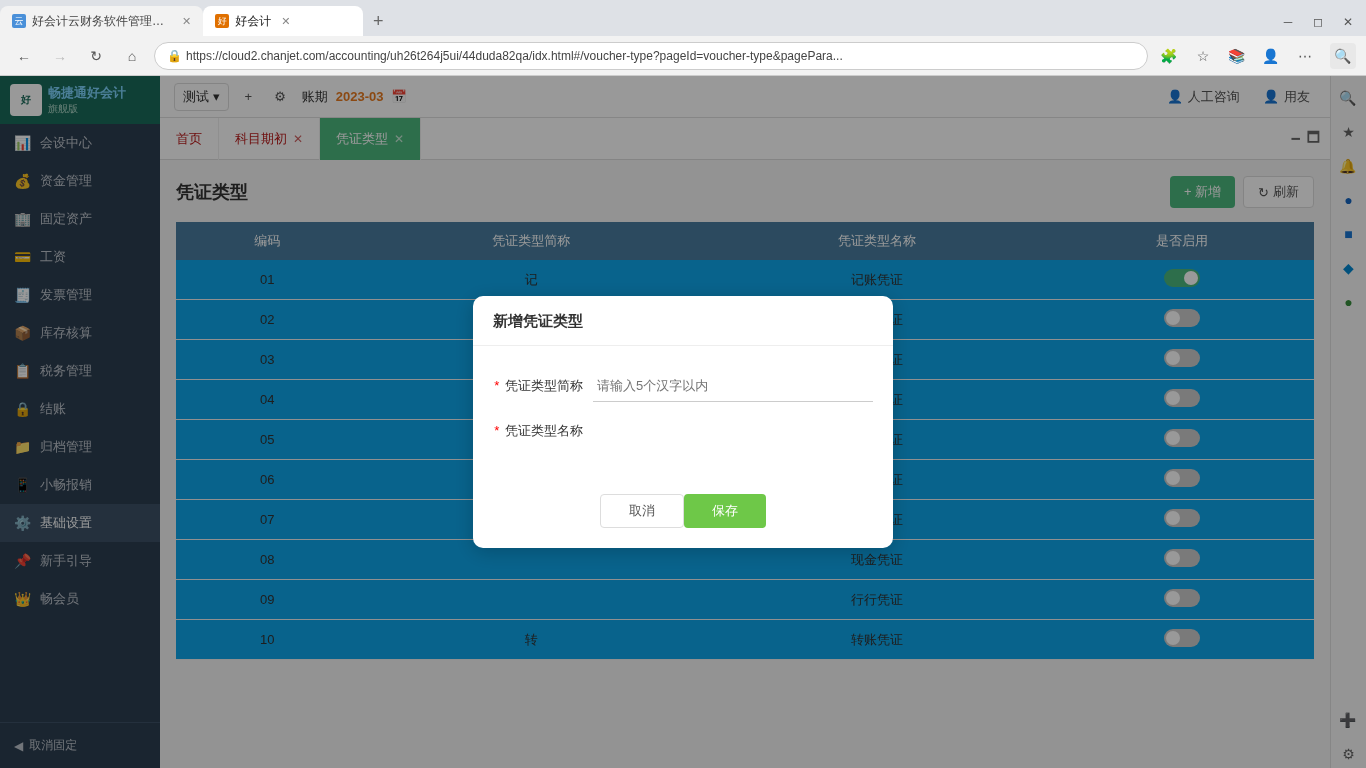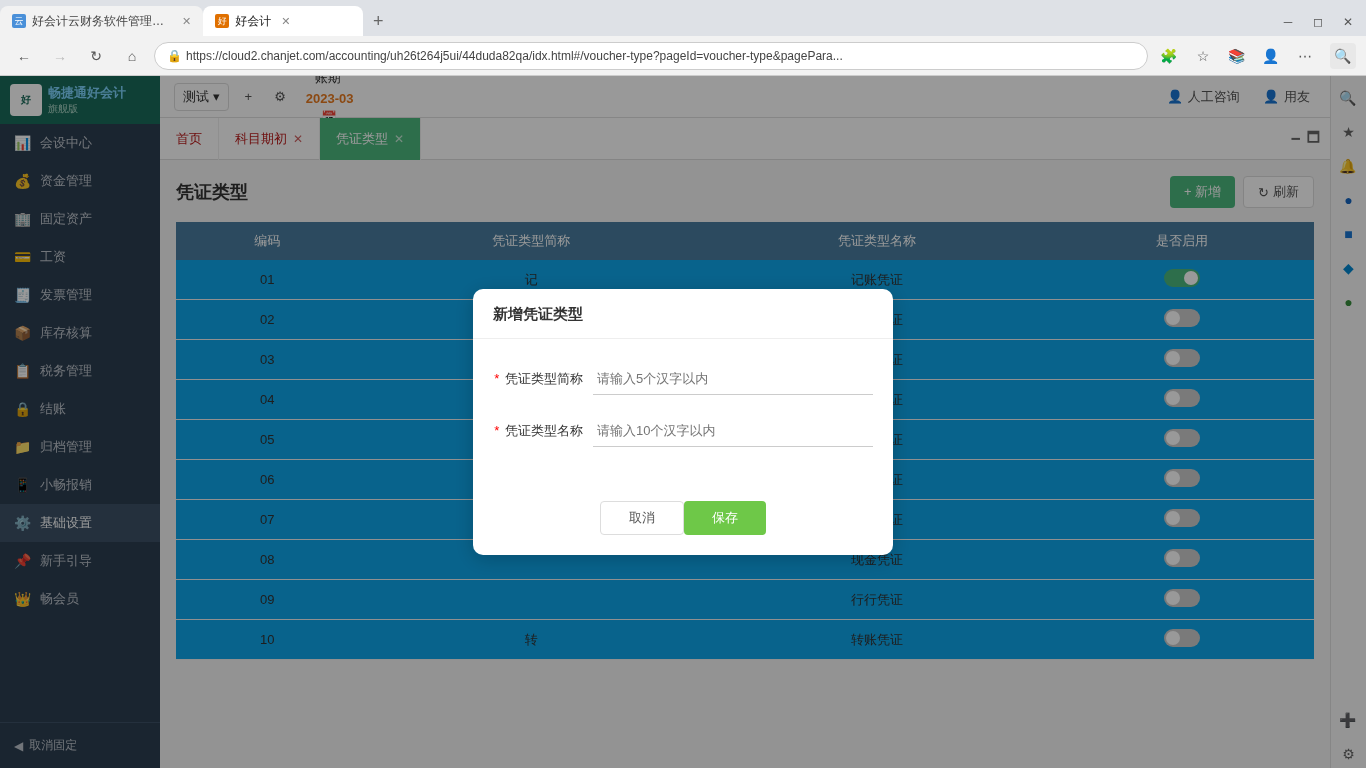--- a/index.html
+++ b/index.html
@@ -33,21 +33,21 @@
     .sidebar-item.active { background: #3d5166; color: #fff; }
     .sidebar-item-icon { width: 18px; height: 18px; display: flex; align-items: center; justify-content: center; font-size: 14px; }
     .sidebar-bottom { padding: 10px 14px; border-top: 1px solid #3d5166; }
     .sidebar-bottom-item { display: flex; align-items: center; gap: 6px; color: #bdc3cb; font-size: 12px; cursor: pointer; padding: 4px 0; }
 
     
     .app-header { background: #fff; border-bottom: 1px solid #e0e0e0; height: 42px; display: flex; align-items: center; padding: 0 14px; gap: 10px; }
     .workspace-select { display: flex; align-items: center; gap: 4px; border: 1px solid #ddd; border-radius: 4px; padding: 4px 8px; cursor: pointer; font-size: 13px; color: #333; }
     .header-btn { display: flex; align-items: center; gap: 4px; cursor: pointer; color: #555; font-size: 13px; padding: 4px 6px; border-radius: 4px; }
     .header-right { margin-left: auto; display: flex; align-items: center; gap: 12px; }
-    .period-info { display: flex; align-items: center; gap: 4px; font-size: 13px; color: #333; flex-direction: column; }
+    .period-info { display: flex; align-items: center; gap: 4px; font-size: 13px; color: #333; }
 
     
     .main-area { flex: 1; display: flex; flex-direction: column; background: #f5f5f5; overflow: hidden; }
     .tabs-bar { background: #fff; border-bottom: 1px solid #ddd; display: flex; align-items: center; padding-left: 0; height: 42px; }
     .page-tab { display: flex; align-items: center; height: 42px; padding: 0 16px; font-size: 13px; cursor: pointer; border-right: 1px solid #eee; color: #b91c1c; }
     .page-tab.active { background: #4cb87e; color: #fff; }
     .page-tab-close { margin-left: 6px; font-size: 12px; opacity: 0.7; }
     .tabs-actions { margin-left: auto; display: flex; gap: 6px; padding-right: 10px; }
 
     
@@ -379,21 +379,20 @@
           <span class="required">*</span>
           <span>凭证类型简称</span>
         </div>
         <input class="form-input" type="text" placeholder="请输入5个汉字以内" style="">
       </div>
       <div class="form-row">
         <div class="form-label">
           <span class="required">*</span>
           <span>凭证类型名称</span>
         </div>
-        <input class="form-input" type="text" placeholder="请输入10个汉字以内" style="">
       </div>
     </div>
     <div class="modal-footer">
       <button class="btn-cancel">取消</button>
       <button class="btn-save">保存</button>
     </div>
   </div>
 </div>
 
 </body></html>

